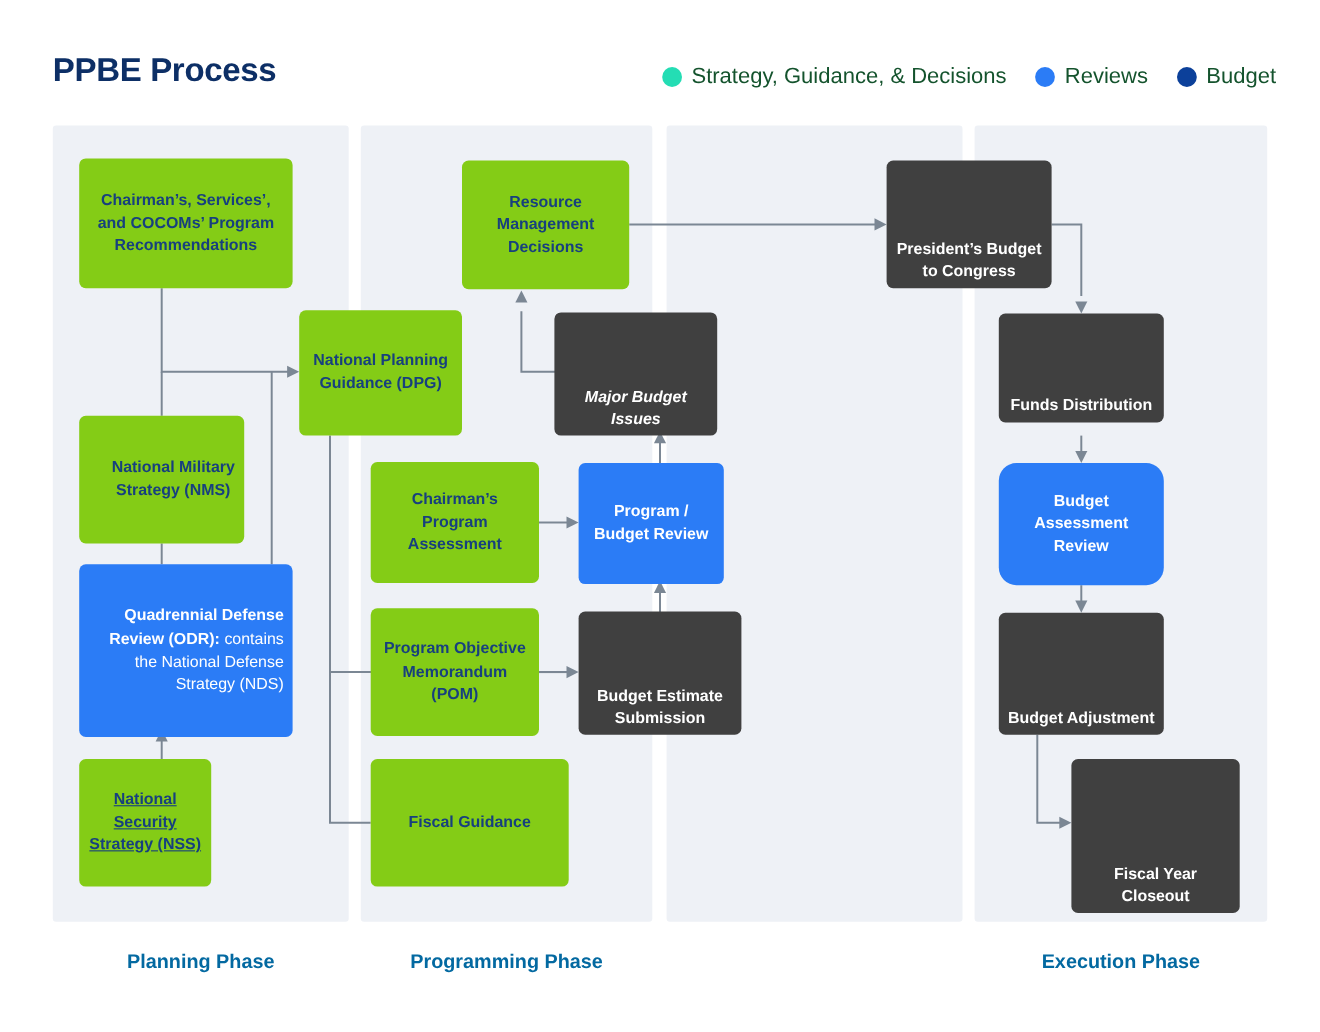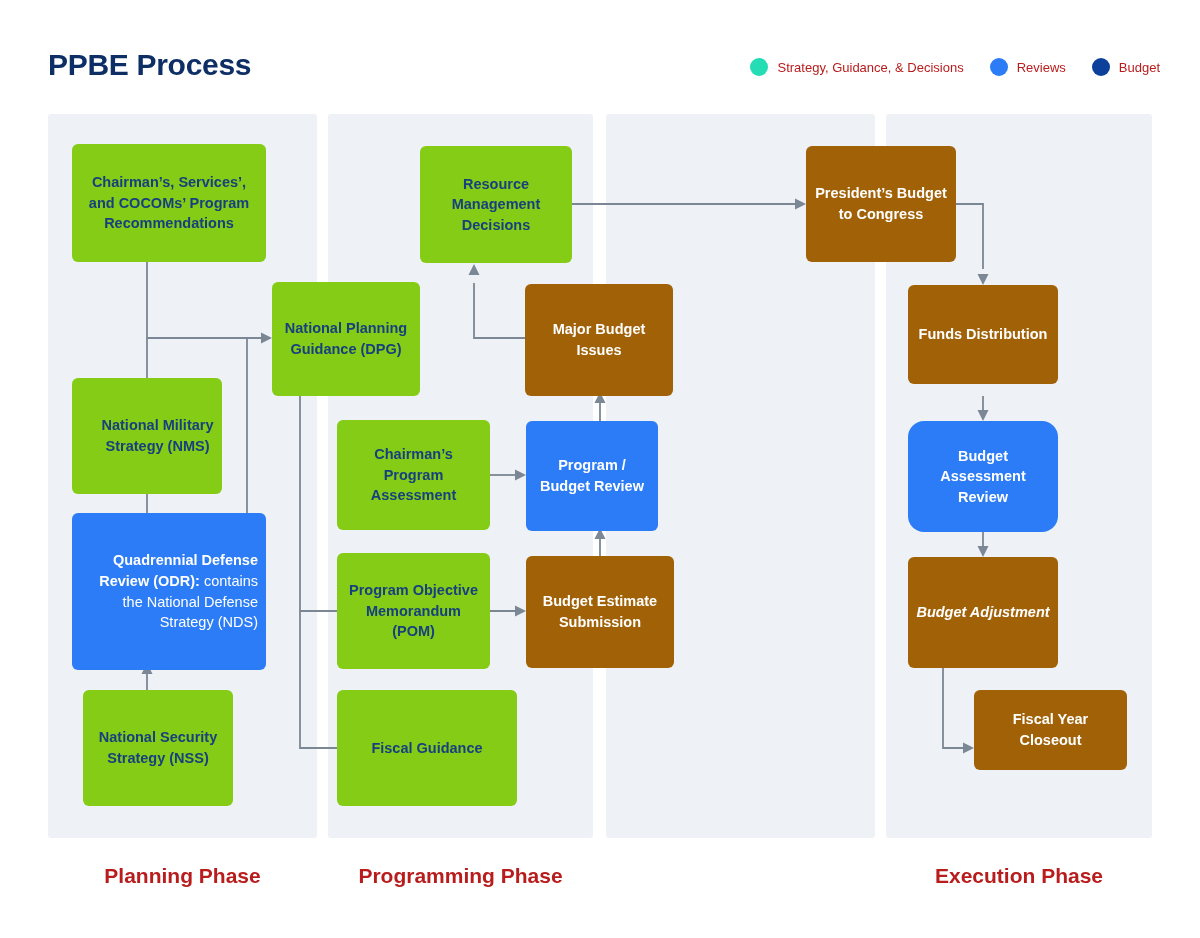--- a/index.html
+++ b/index.html
@@ -17,48 +17,48 @@
     position:absolute;left:48px;top:48px;
     font-size:30px;font-weight:bold;color:#0d2f66;
     letter-spacing:-0.3px;
   }
   .legend{
     position:absolute;right:40px;top:58px;
     display:flex;align-items:center;gap:26px;
   }
   .legend-item{display:flex;align-items:center;gap:9px;}
   .legend-dot{width:18px;height:18px;border-radius:50%;flex:none;}
-  .legend-label{font-size:13px;color:#b91c1c;white-space:nowrap;}
+  .legend-label{font-size:20px;color:#14532d;white-space:nowrap;}
 
   
   .band{
     position:absolute;top:114px;height:724px;
     background:#eef1f6;border-radius:3px;
   }
   .phase-label{
     position:absolute;top:864px;
-    font-size:21px;font-weight:bold;color:#b91c1c;
+    font-size:18px;font-weight:bold;color:#0369a1;
     text-align:center;
   }
 
   
   .node{
     position:absolute;
     border-radius:6px;
     display:flex;align-items:center;justify-content:center;
     text-align:center;
     font-size:14.5px;font-weight:bold;
     line-height:1.42;
     padding:4px 8px;
     box-sizing:border-box;
     z-index:4;
   }
   .node.teal{background:#84cc16;color:#17407e;}
   .node.blue{background:#2b7cf6;color:#ffffff;}
-  .node.navy{background:#a16207;color:#ffffff;}
+  .node.navy{background:#404040;color:#ffffff;align-items:flex-end;}
   .node .soft{font-weight:normal;}
 
   
   .svg-layer{position:absolute;left:0;top:0;width:1200px;height:938px;z-index:2;}
   .conn{fill:none;stroke:#7b8794;stroke-width:1.8;}
   .arrowfill{fill:#7b8794;}
 </style>
 </head>
 <body>
 
@@ -140,21 +140,21 @@
   <div class="node teal" style="left:72px;top:378px;width:150px;height:116px;padding-left:29px;">
     <span>National Military Strategy (NMS)</span>
   </div>
 
   <div class="node blue" style="left:72px;top:513px;width:194px;height:157px;text-align:right;">
     <span>
       <span>Quadrennial Defense Review (ODR):</span><span class="soft"> contains the National Defense Strategy (NDS)</span>
     </span>
   </div>
 
-  <div class="node teal" style="left:83px;top:690px;width:150px;height:116px;">
+  <div class="node teal" style="left:72px;top:690px;width:120px;height:116px;text-decoration:underline;">
     <span>National Security Strategy (NSS)</span>
   </div>
 
   <div class="node teal" style="left:272px;top:282px;width:148px;height:114px;">
     <span>National Planning Guidance (DPG)</span>
   </div>
 
   <div class="node teal" style="left:420px;top:146px;width:152px;height:117px;">
     <span>Resource Management Decisions</span>
   </div>
@@ -164,21 +164,21 @@
   </div>
 
   <div class="node teal" style="left:337px;top:553px;width:153px;height:116px;">
     <span>Program Objective Memorandum (POM)</span>
   </div>
 
   <div class="node teal" style="left:337px;top:690px;width:180px;height:116px;">
     <span>Fiscal Guidance</span>
   </div>
 
-  <div class="node navy" style="left:525px;top:284px;width:148px;height:112px;">
+  <div class="node navy" style="left:504px;top:284px;width:148px;height:112px;font-style:italic;">
     <span>Major Budget Issues</span>
   </div>
 
   <div class="node blue" style="left:526px;top:421px;width:132px;height:110px;">
     <span>Program / Budget Review</span>
   </div>
 
   <div class="node navy" style="left:526px;top:556px;width:148px;height:112px;">
     <span>Budget Estimate Submission</span>
   </div>
@@ -188,25 +188,25 @@
   </div>
 
   <div class="node navy" style="left:908px;top:285px;width:150px;height:99px;">
     <span>Funds Distribution</span>
   </div>
 
   <div class="node blue" style="left:908px;top:421px;width:150px;height:111px;border-radius:16px;">
     <span>Budget Assessment Review</span>
   </div>
 
-  <div class="node navy" style="left:908px;top:557px;width:150px;height:111px;font-style:italic;">
+  <div class="node navy" style="left:908px;top:557px;width:150px;height:111px;">
     <span>Budget Adjustment</span>
   </div>
 
-  <div class="node navy" style="left:974px;top:690px;width:153px;height:80px;">
+  <div class="node navy" style="left:974px;top:690px;width:153px;height:140px;">
     <span>Fiscal Year Closeout</span>
   </div>
 
   <div class="phase-label" style="left:48px;width:269px;">Planning Phase</div>
   <div class="phase-label" style="left:328px;width:265px;">Programming Phase</div>
   <div class="phase-label" style="left:886px;width:266px;">Execution Phase</div>
 
 </div>
 
 </body></html>

